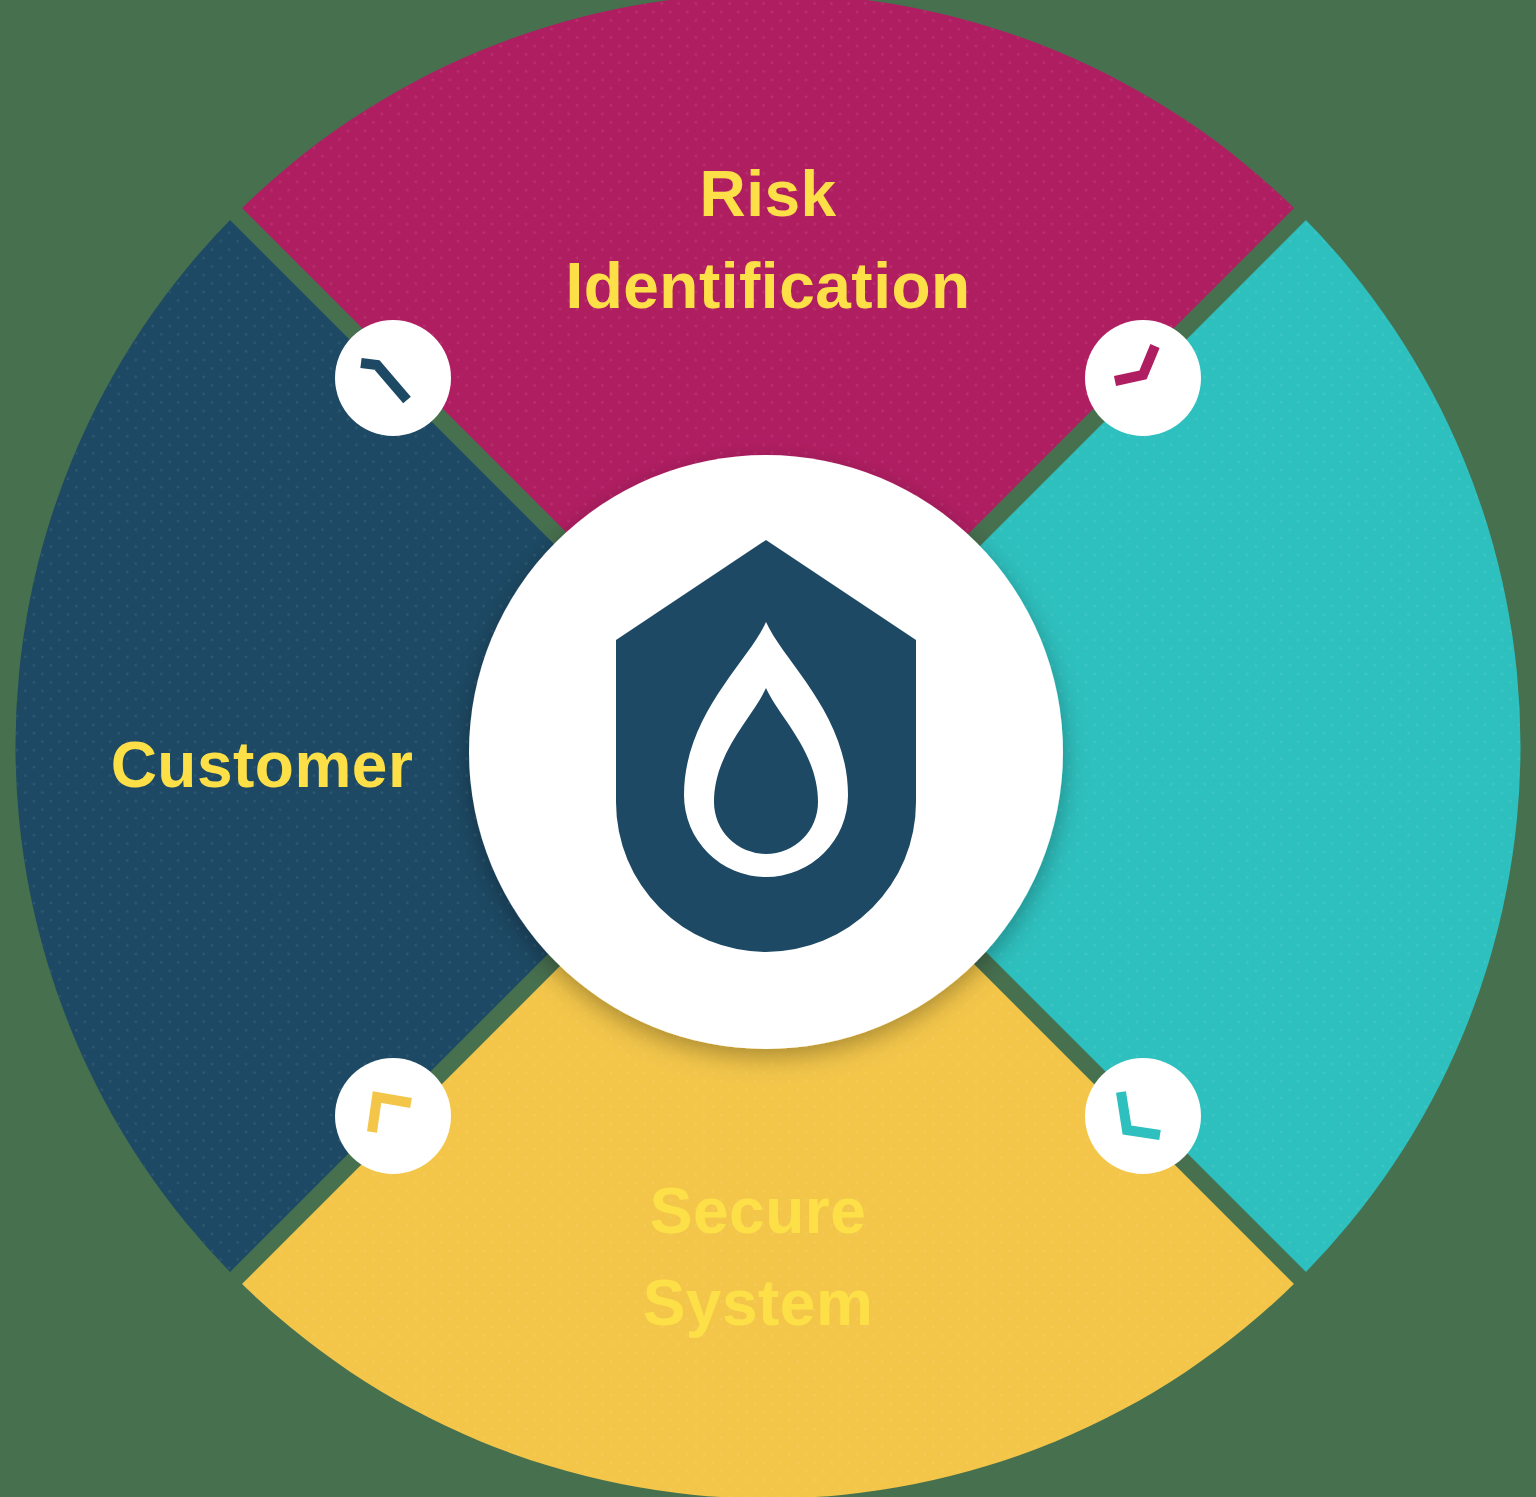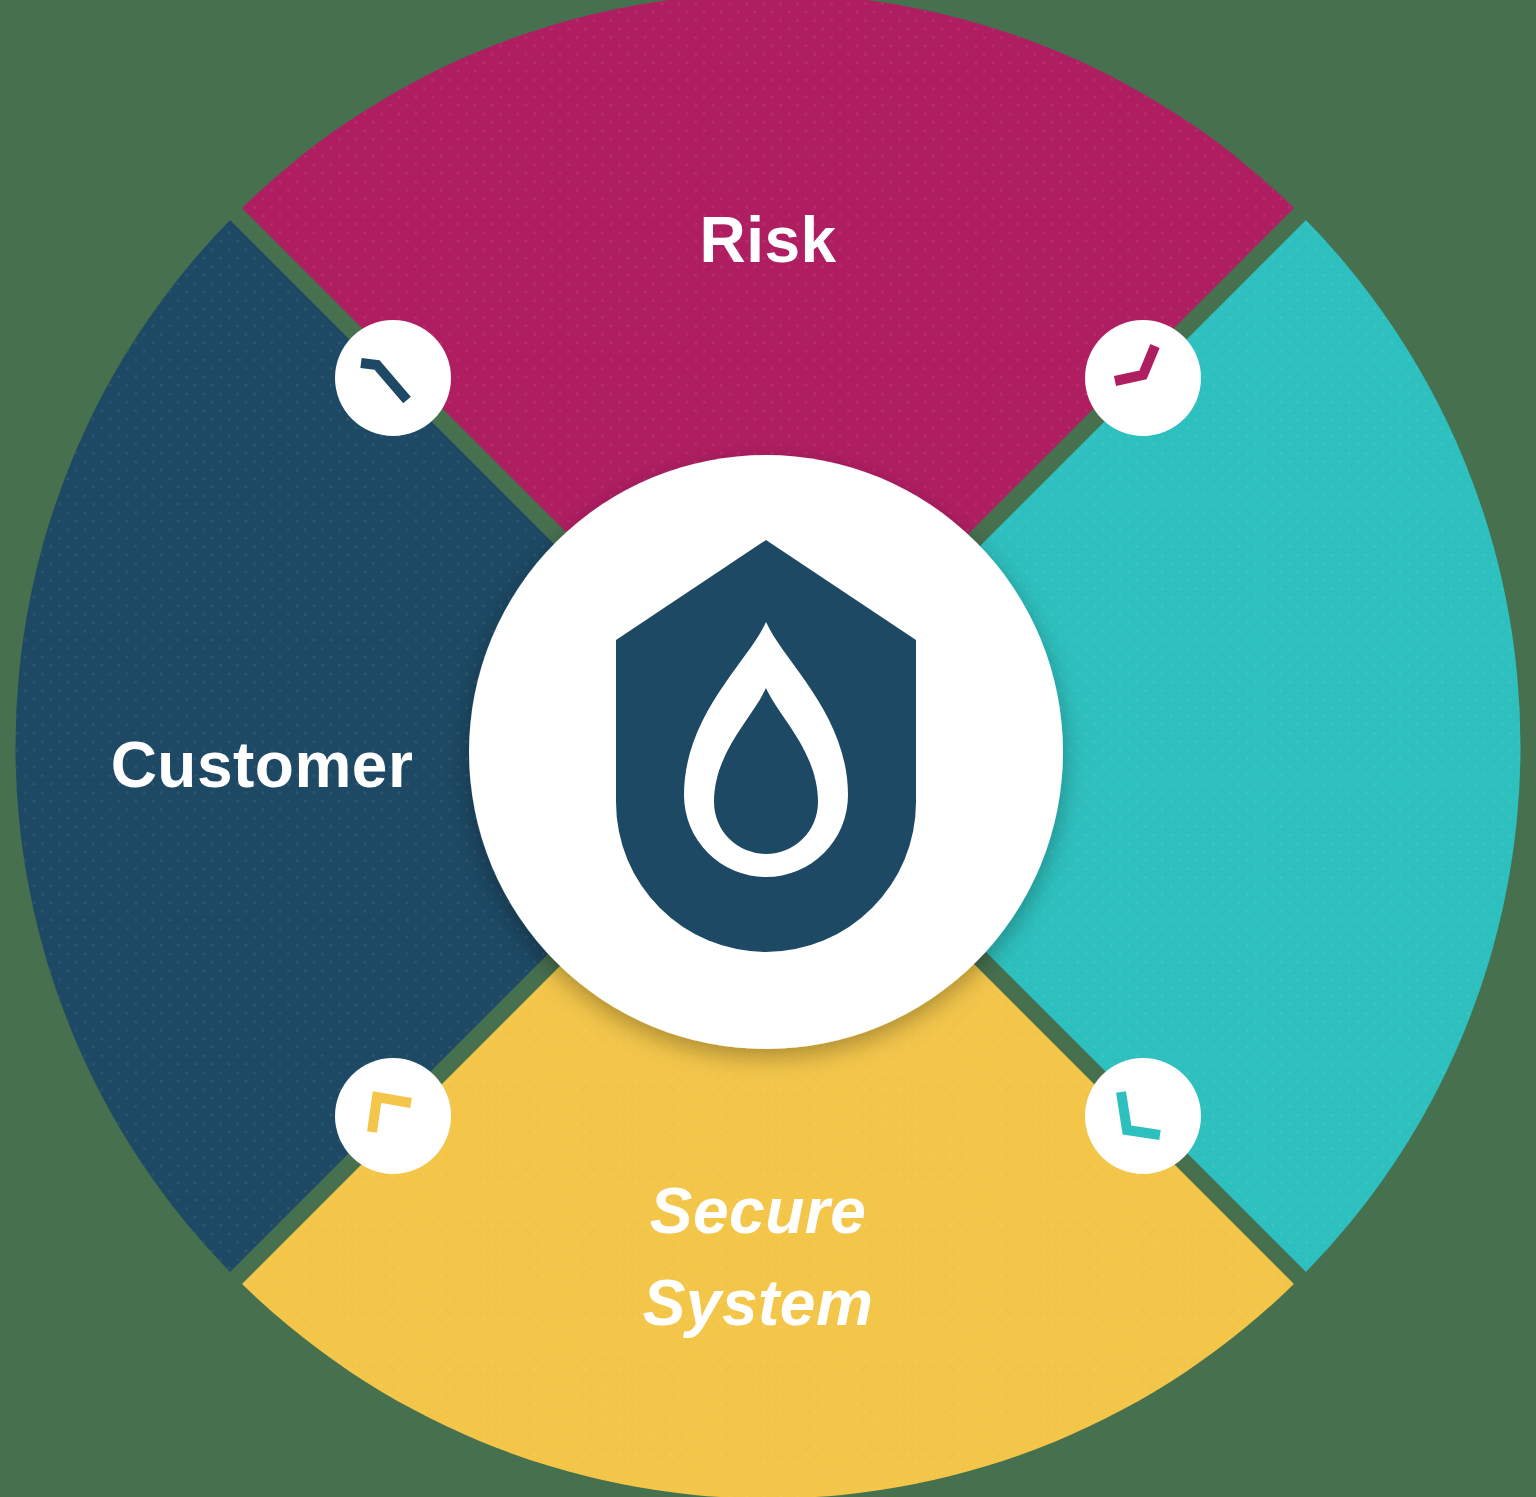--- a/index.html
+++ b/index.html
@@ -8,31 +8,31 @@
     width: 1536px;
     height: 1497px;
     overflow: hidden;
     font-family: "Liberation Sans", sans-serif;
   }
   .stage svg { position: absolute; left: 0; top: 0; display: block; }
   .label {
     position: absolute;
     transform: translate(-50%, -50%);
     text-align: center;
-    color: #ffffff;
+    color: #fde047;
     font-weight: 700;
     font-size: 64px;
     line-height: 1.44;
     letter-spacing: 0.5px;
     white-space: nowrap;
   }
   .label span { display: block; }
   .label-top    { left: 768px;  top: 240px;  }
   .label-right  { left: 1271px; top: 765px;  }
-  .label-bottom { left: 758px;  top: 1257px; font-style: italic; }
+  .label-bottom { left: 758px;  top: 1257px; }
   .label-left   { left: 262px;  top: 765px; text-align: right;  }
 </style>
 </head>
 <body>
 
 <div class="stage">
 
   <svg width="1536" height="1497" viewBox="0 0 1536 1497">
     <defs>
       <pattern id="dotTexture" width="12" height="12" patternUnits="userSpaceOnUse" patternTransform="rotate(45)">
@@ -76,20 +76,21 @@
 
     <g transform="translate(616,540)">
       <path d="M 150 0 L 300 100 L 300 262 A 150 150 0 0 1 0 262 L 0 100 Z" fill="#1D4964"></path>
       <path d="M 150 82 C 168 122 232 175 232 255 A 82 82 0 0 1 68 255 C 68 175 132 122 150 82 Z" fill="#ffffff"></path>
       <path d="M 150 148 C 163 177 202 212 202 262 A 52 52 0 0 1 98 262 C 98 212 137 177 150 148 Z" fill="#1D4964"></path>
     </g>
   </svg>
 
   <div class="label label-top">
     <span>Risk</span>
+    <span>Identification</span>
   </div>
   <div class="label label-bottom">
     <span>Secure</span>
     <span>System</span>
   </div>
   <div class="label label-left">
     <span>Customer</span>
   </div>
 
 </div>

